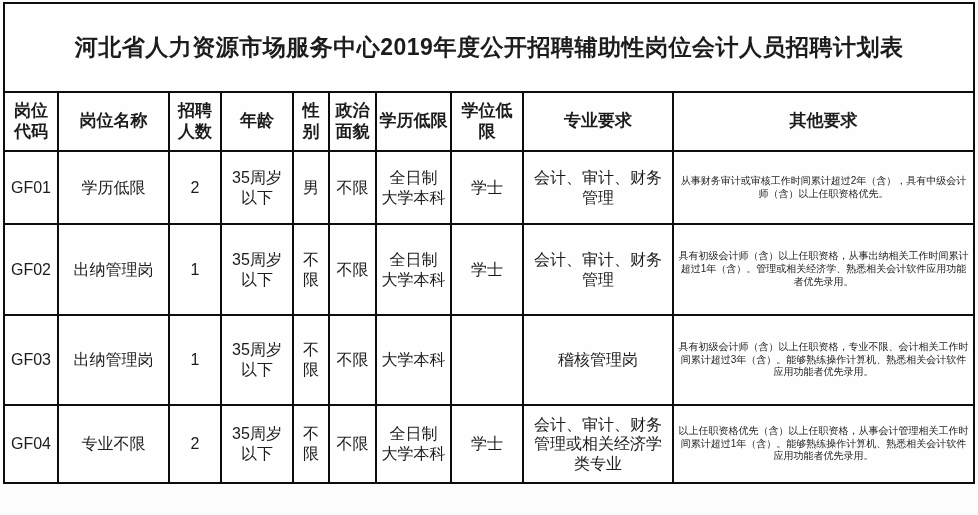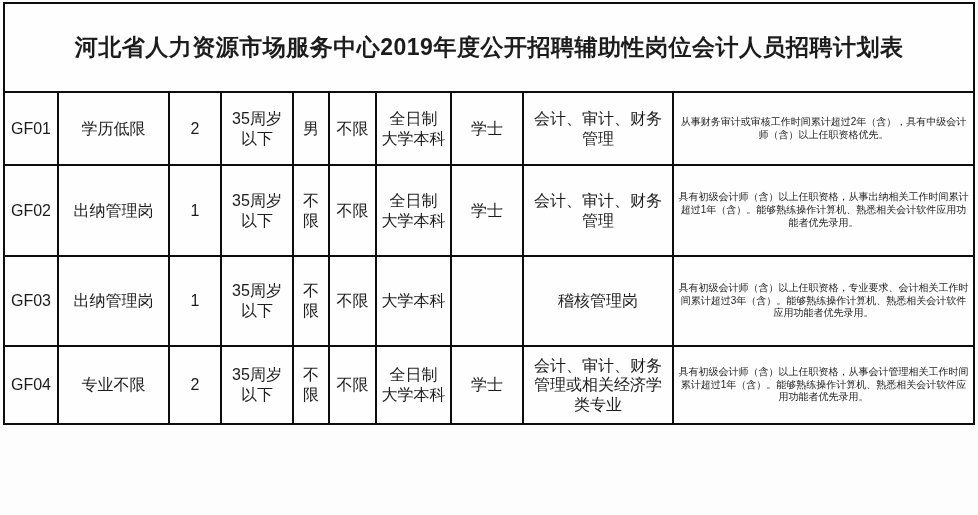--- a/index.html
+++ b/index.html
@@ -77,20 +77,36 @@
       <col style="width:47px">
       <col style="width:75px">
       <col style="width:72px">
       <col style="width:150px">
       <col style="width:301px">
     </colgroup>
     <tbody>
       <tr class="title-row">
         <td colspan="10">河北省人力资源市场服务中心2019年度公开招聘辅助性岗位会计人员招聘计划表</td>
       </tr>
+      <tr class="header-row">
+        <th>岗位
+代码</th>
+        <th>岗位名称</th>
+        <th>招聘
+人数</th>
+        <th>年龄</th>
+        <th>性
+别</th>
+        <th>政治
+面貌</th>
+        <th>学历低限</th>
+        <th>学位低限</th>
+        <th>专业要求</th>
+        <th>其他要求</th>
+      </tr>
       <tr class="data-row r1">
         <td>GF01</td>
         <td>学历低限</td>
         <td>2</td>
         <td>35周岁
 以下</td>
         <td>男</td>
         <td>不限</td>
         <td>全日制
 大学本科</td>
@@ -106,48 +122,48 @@
         <td>35周岁
 以下</td>
         <td>不
 限</td>
         <td>不限</td>
         <td>全日制
 大学本科</td>
         <td>学士</td>
         <td>会计、审计、财务
 管理</td>
-        <td class="c-other">具有初级会计师（含）以上任职资格，从事出纳相关工作时间累计超过1年（含）。能够熟练操作计算机、熟悉相关会计软件应用功能者优先录用。</td>
+        <td class="c-other">具有初级会计师（含）以上任职资格，从事出纳相关工作时间累计超过1年（含）。管理或相关经济学、熟悉相关会计软件应用功能者优先录用。</td>
       </tr>
       <tr class="data-row r3">
         <td>GF03</td>
         <td>出纳管理岗</td>
         <td>1</td>
         <td>35周岁
 以下</td>
         <td>不
 限</td>
         <td>不限</td>
         <td>大学本科</td>
         <td></td>
         <td>稽核管理岗</td>
-        <td class="c-other">具有初级会计师（含）以上任职资格，专业要求、会计相关工作时间累计超过3年（含）。能够熟练操作计算机、熟悉相关会计软件应用功能者优先录用。</td>
+        <td class="c-other">具有初级会计师（含）以上任职资格，专业不限、会计相关工作时间累计超过3年（含）。能够熟练操作计算机、熟悉相关会计软件应用功能者优先录用。</td>
       </tr>
       <tr class="data-row r4">
         <td>GF04</td>
         <td>专业不限</td>
         <td>2</td>
         <td>35周岁
 以下</td>
         <td>不
 限</td>
         <td>不限</td>
         <td>全日制
 大学本科</td>
         <td>学士</td>
         <td>会计、审计、财务
 管理或相关经济学
 类专业</td>
-        <td class="c-other">具有初级会计师（含）以上任职资格，从事会计管理相关工作时间累计超过1年（含）。能够熟练操作计算机、熟悉相关会计软件应用功能者优先录用。</td>
+        <td class="c-other">以上任职资格优先（含）以上任职资格，从事会计管理相关工作时间累计超过1年（含）。能够熟练操作计算机、熟悉相关会计软件应用功能者优先录用。</td>
       </tr>
     </tbody>
   </table>
 </div>
 
 </body></html>

